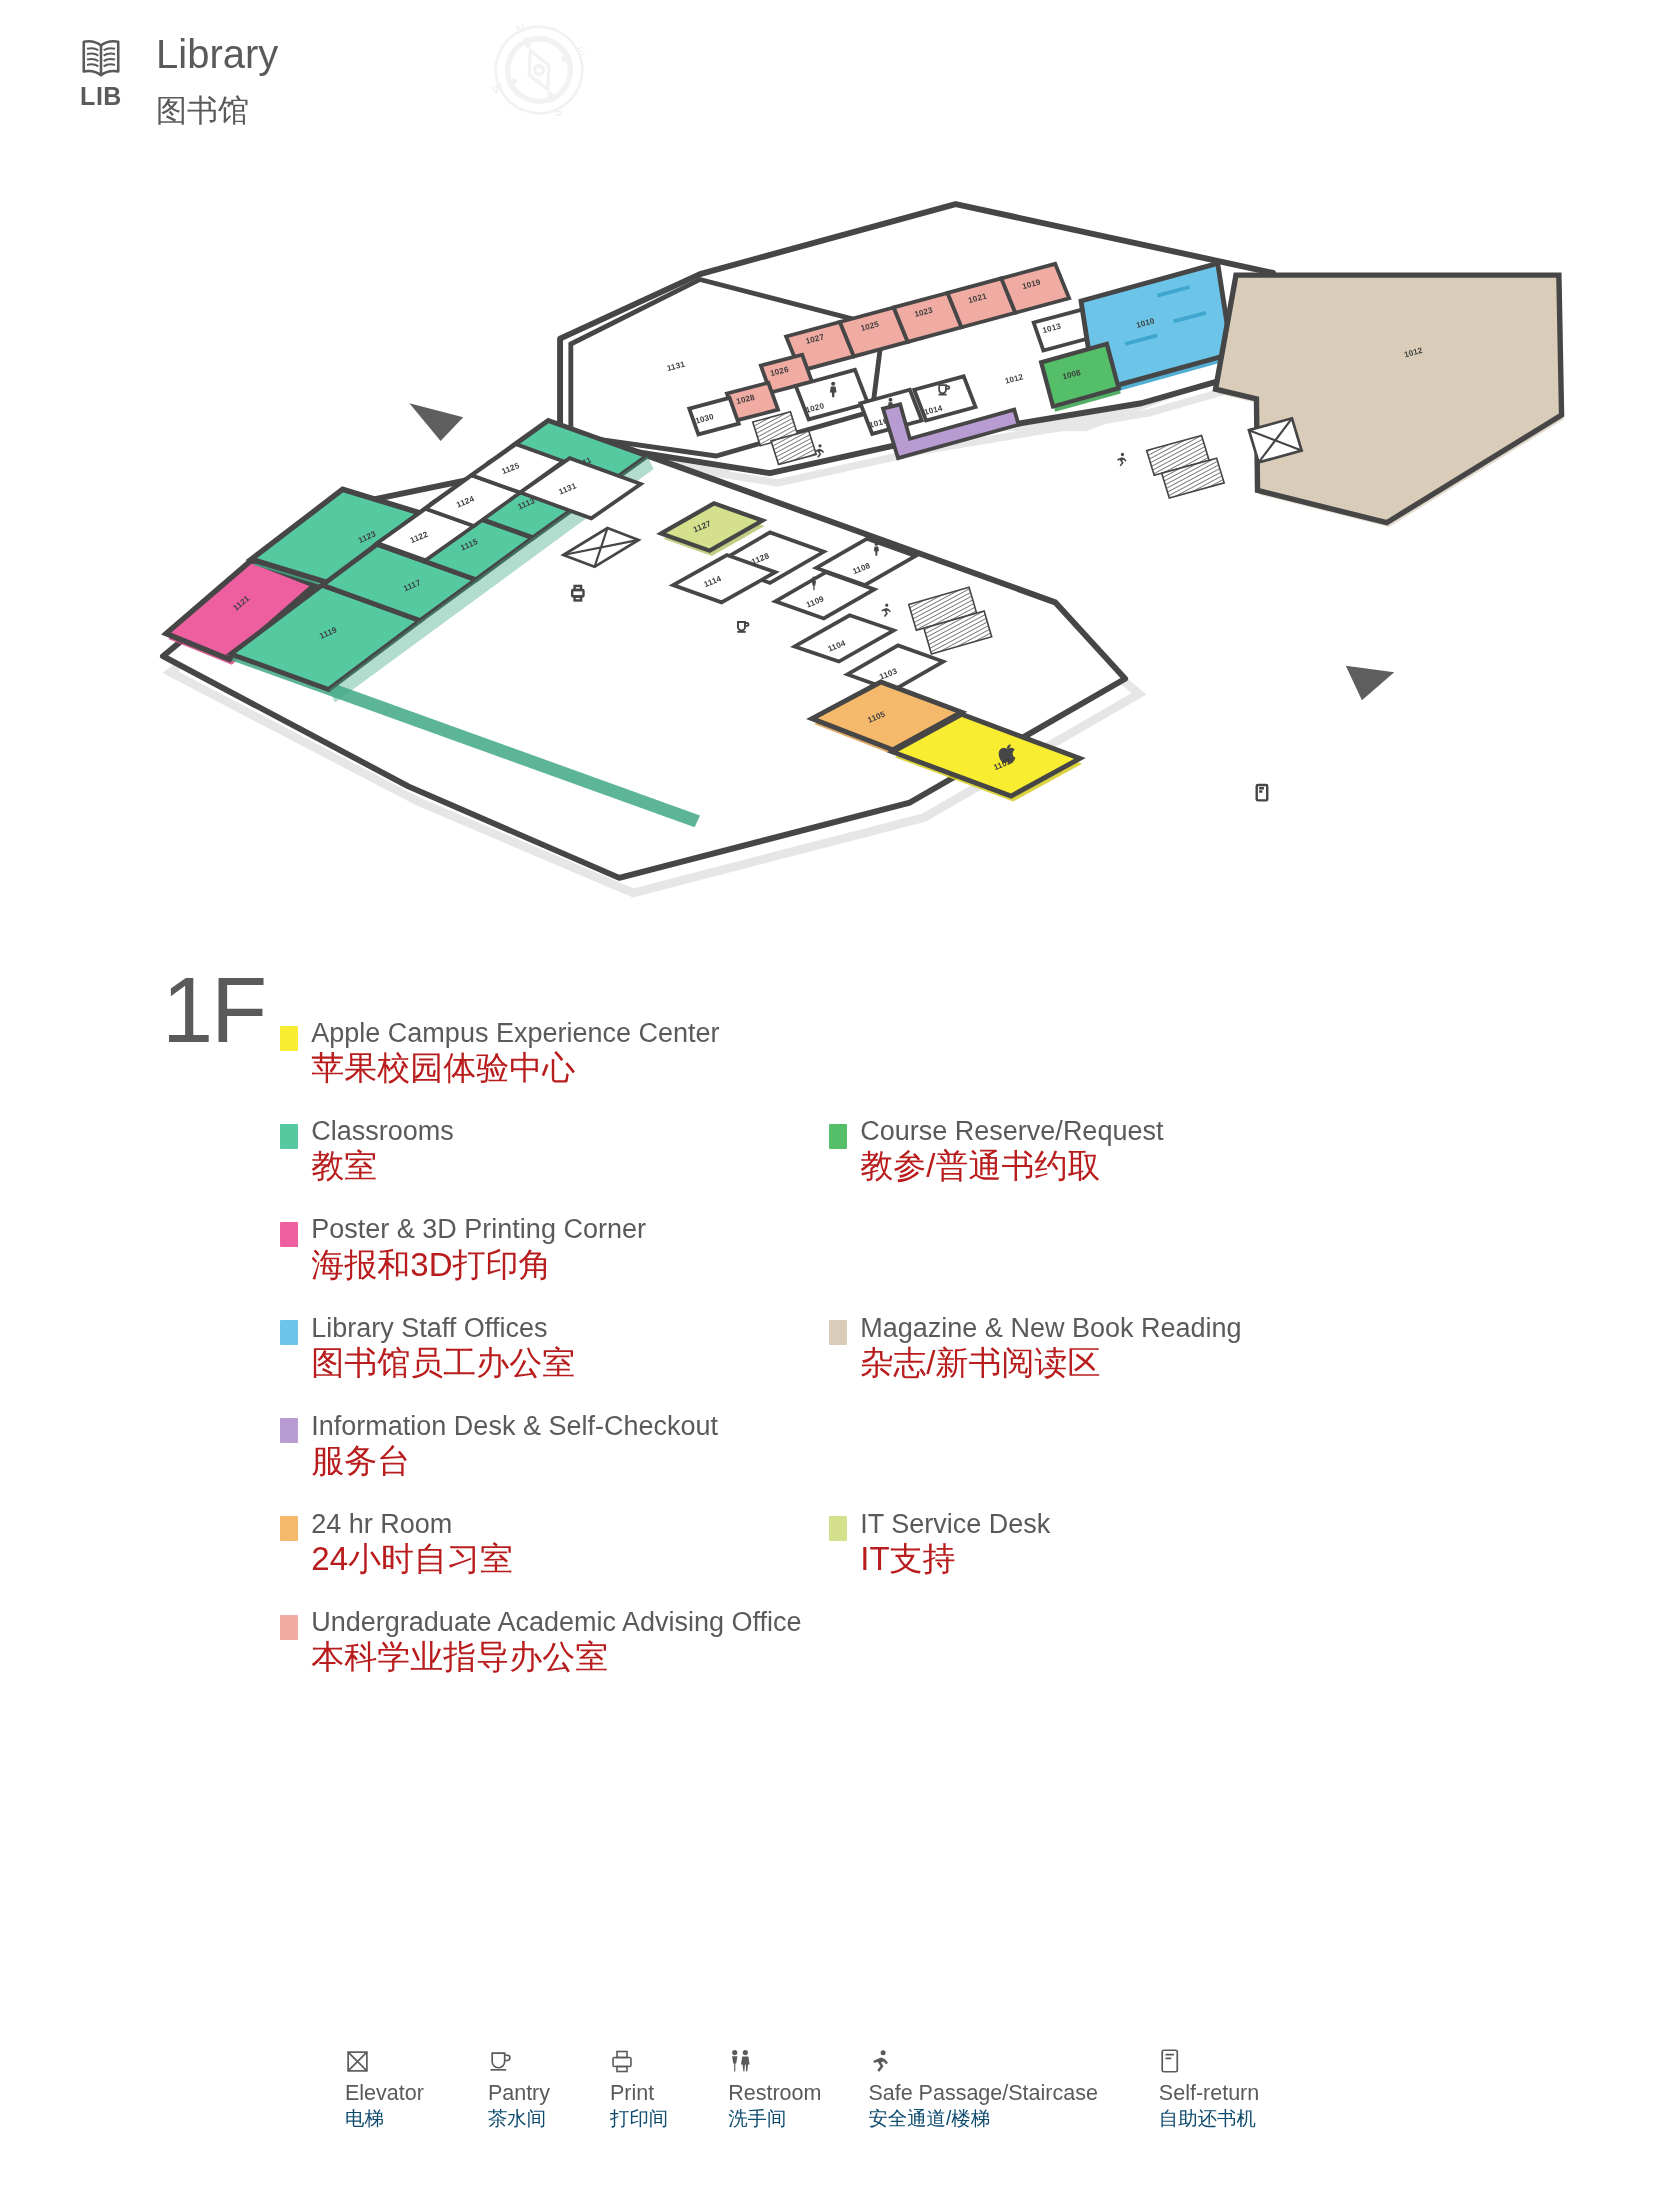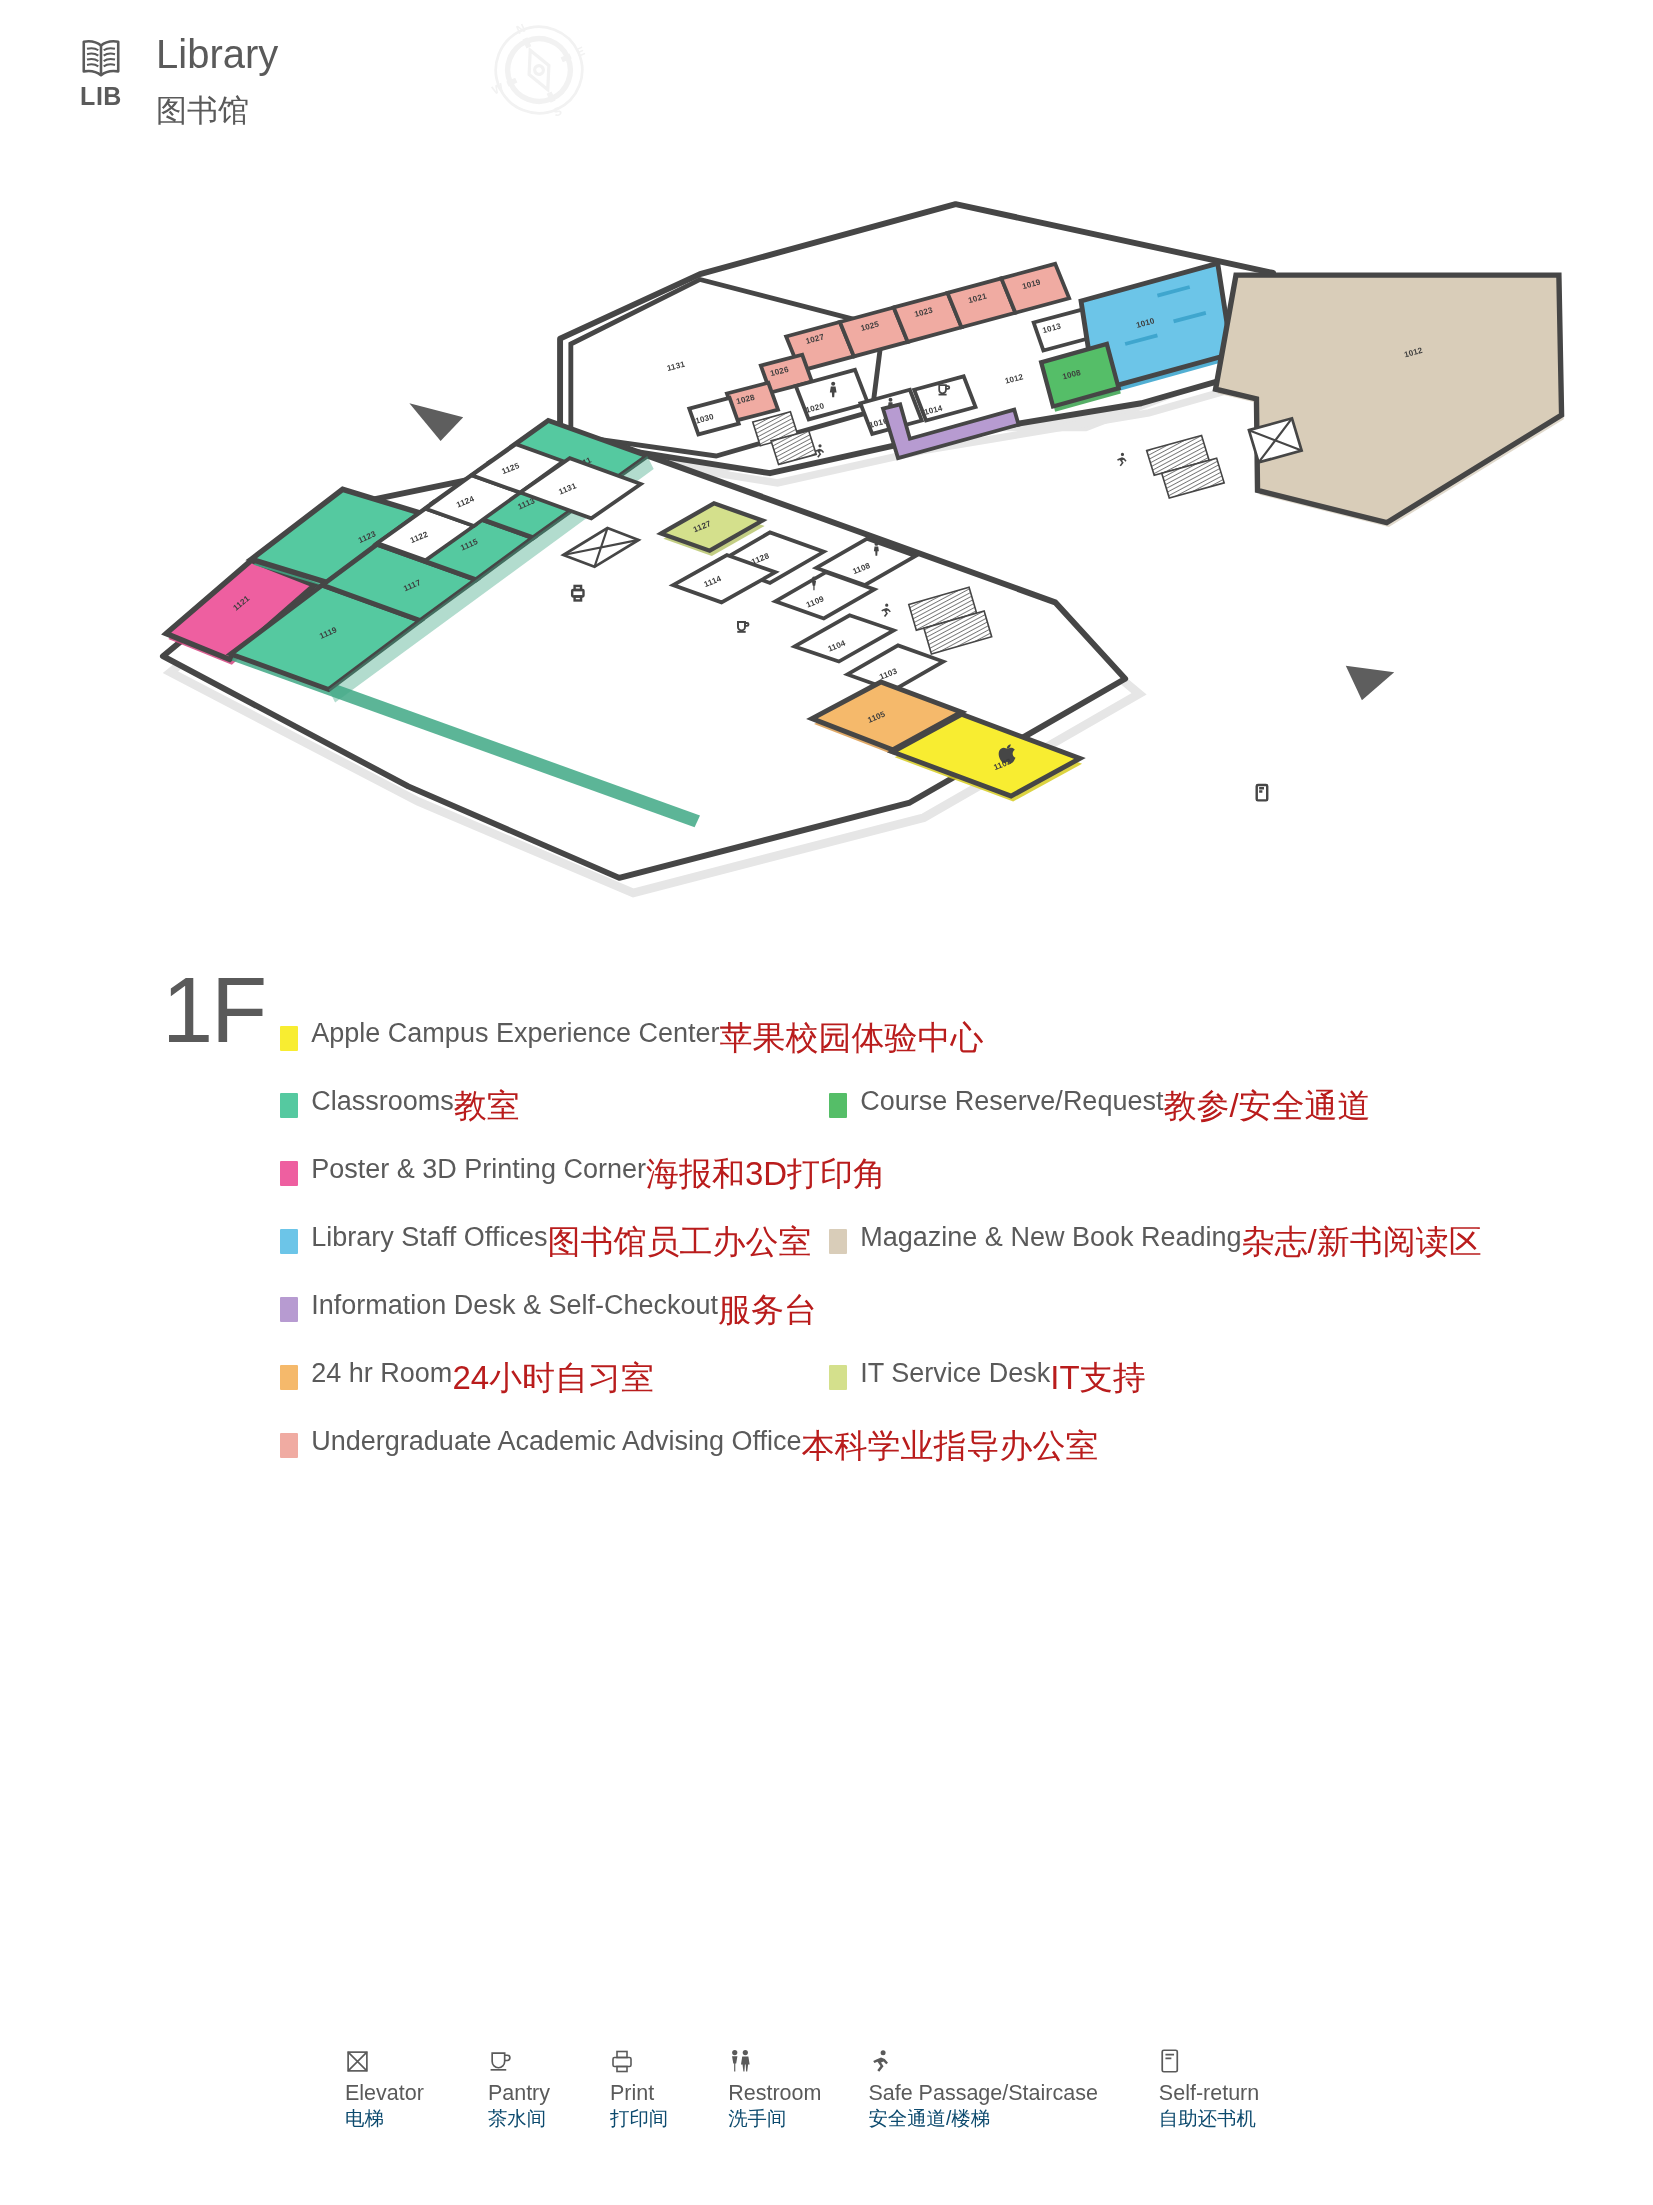--- a/index.html
+++ b/index.html
@@ -29,21 +29,21 @@
   
   #floor-badge{position:absolute;left:162px;top:964px;font-size:92px;font-weight:400;color:#5a5a5a;line-height:1;letter-spacing:-2.2px;}
 
   
   #legend{position:absolute;left:280px;top:1018px;width:1238px;}
   .leg-row{position:relative;display:flex;width:1238px;margin-bottom:28px;}
   .leg-item{display:flex;align-items:flex-start;}
   .leg-item.col1{width:549px;flex:0 0 549px;}
   .leg-item.col2{flex:1;}
   .sw{width:18.3px;height:25px;flex:0 0 18.3px;margin-top:7.5px;margin-right:13px;border-radius:1.1px;}
-  .leg-txt{display:flex;flex-direction:row;}
+  .leg-txt{display:flex;flex-direction:column;}
   .leg-en{font-size:27px;line-height:1.12;color:#5a5a5a;white-space:nowrap;}
   .leg-zh{font-size:33px;line-height:1.18;color:#b91c1c;margin-top:1px;white-space:nowrap;}
 
   
   #facilities{position:absolute;left:345px;top:2041px;display:flex;align-items:flex-start;}
   .fac{display:flex;flex-direction:column;align-items:flex-start;margin-right:38px;}
   .fac-icon{height:33px;display:flex;align-items:flex-end;margin-bottom:6.5px;}
   .fac-en{font-size:21.5px;line-height:1.15;color:#5a5a5a;white-space:nowrap;}
   .fac-zh{font-size:19.4px;line-height:1.2;color:#0c4a6e;white-space:nowrap;margin-top:2.2px;}
 </style>
@@ -405,21 +405,21 @@
       <div class="sw" style="background:#55C9A0"></div>
       <div class="leg-txt">
         <span class="leg-en">Classrooms</span>
         <span class="leg-zh">教室</span>
       </div>
     </div>
     <div class="leg-item col2">
       <div class="sw" style="background:#55BE68"></div>
       <div class="leg-txt">
         <span class="leg-en">Course Reserve/Request</span>
-        <span class="leg-zh">教参/安全通道</span>
+        <span class="leg-zh">教参/普通书约取</span>
       </div>
     </div>
   </div>
 
   <div class="leg-row">
     <div class="leg-item col1">
       <div class="sw" style="background:#EE5FA0"></div>
       <div class="leg-txt">
         <span class="leg-en">Poster &amp; 3D Printing Corner</span>
         <span class="leg-zh">海报和3D打印角</span>

